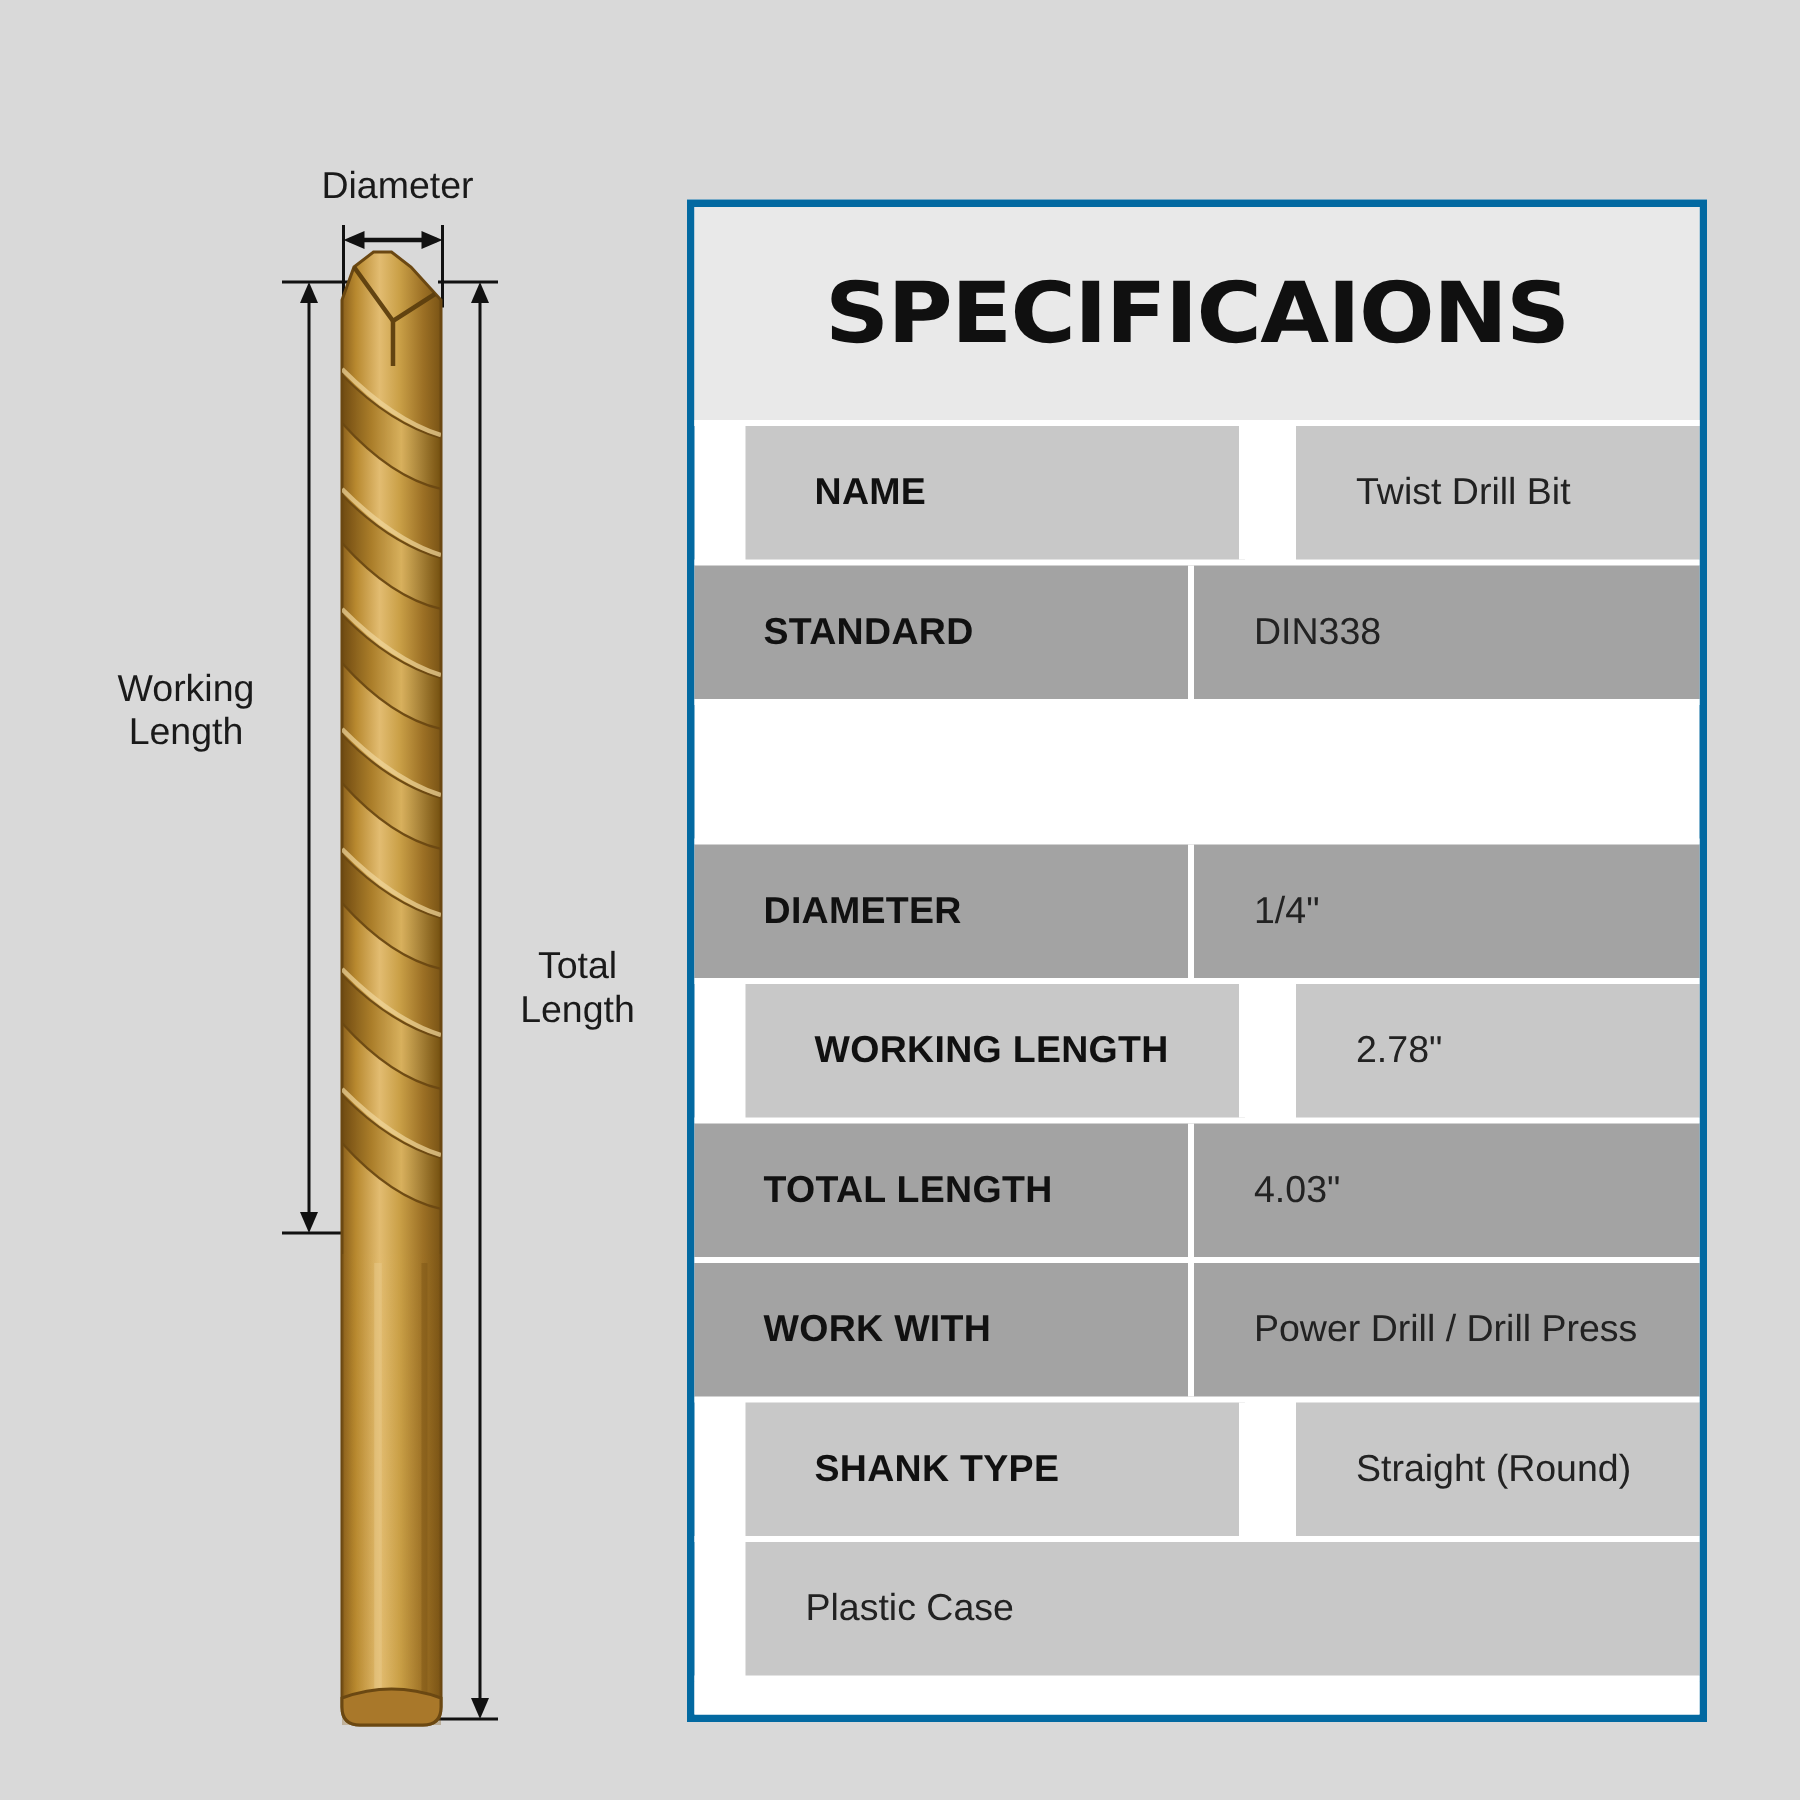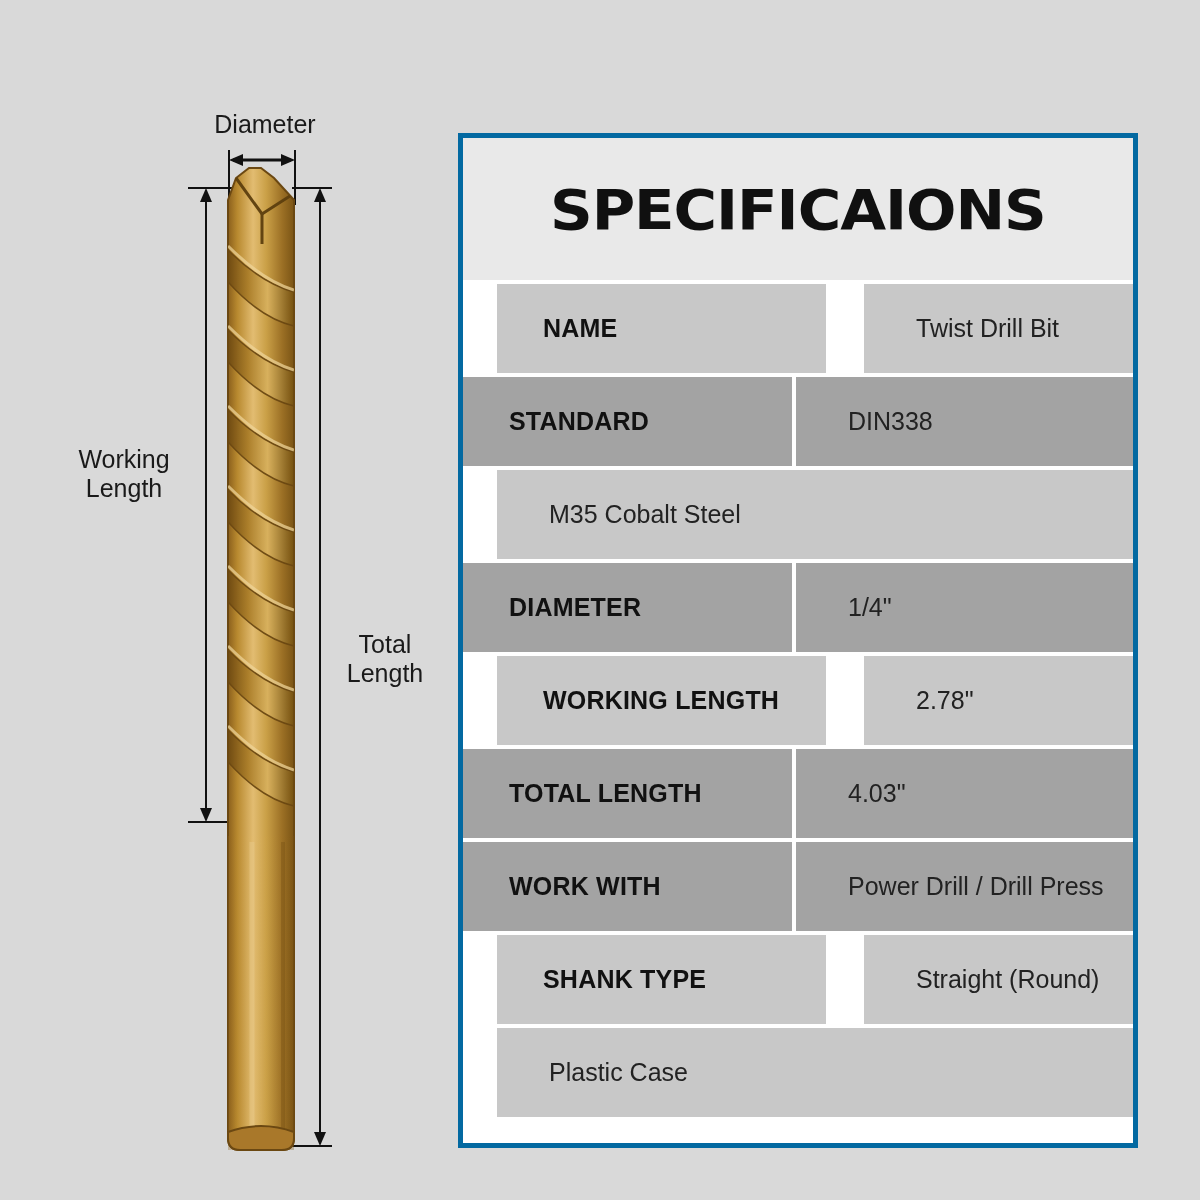--- a/index.html
+++ b/index.html
@@ -109,21 +109,21 @@
     font-weight: bold;
     font-size: 25px;
     color: #111111;
     border-right: 4px solid #ffffff;
     letter-spacing: 0.2px;
   }
   .cell-val {
     flex: 1;
     display: flex;
     align-items: center;
-    padding-left: 52px;
+    padding-left: 40px;
     box-sizing: border-box;
     font-size: 25px;
     color: #222222;
   }
   #spec-bottom-pad {
     height: 22px;
     background: #ffffff;
   }
 </style>
 </head>
@@ -234,21 +234,20 @@
 
   <div class="spec-row shaded">
     <div class="cell-key">NAME</div>
     <div class="cell-val">Twist Drill Bit</div>
   </div>
   <div class="spec-row plain">
     <div class="cell-key">STANDARD</div>
     <div class="cell-val">DIN338</div>
   </div>
   <div class="spec-row shaded">
-    <div class="cell-val">M35 Cobalt Steel</div>
   </div>
   <div class="spec-row plain">
     <div class="cell-key">DIAMETER</div>
     <div class="cell-val">1/4"</div>
   </div>
   <div class="spec-row shaded">
     <div class="cell-key">WORKING LENGTH</div>
     <div class="cell-val">2.78"</div>
   </div>
   <div class="spec-row plain">

